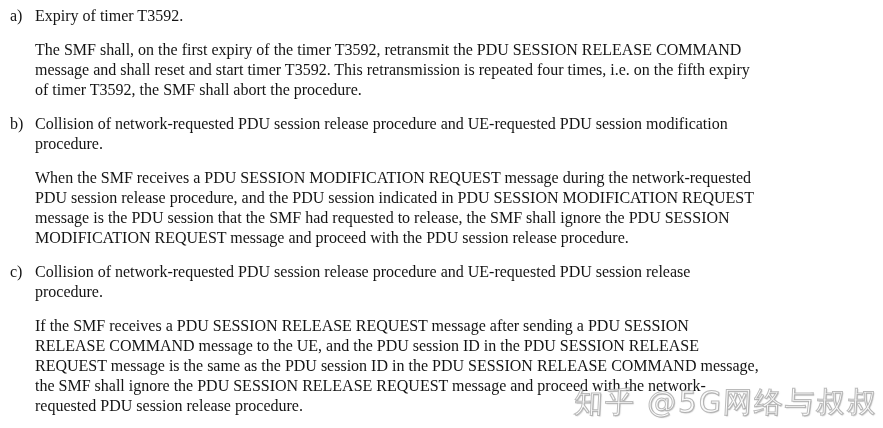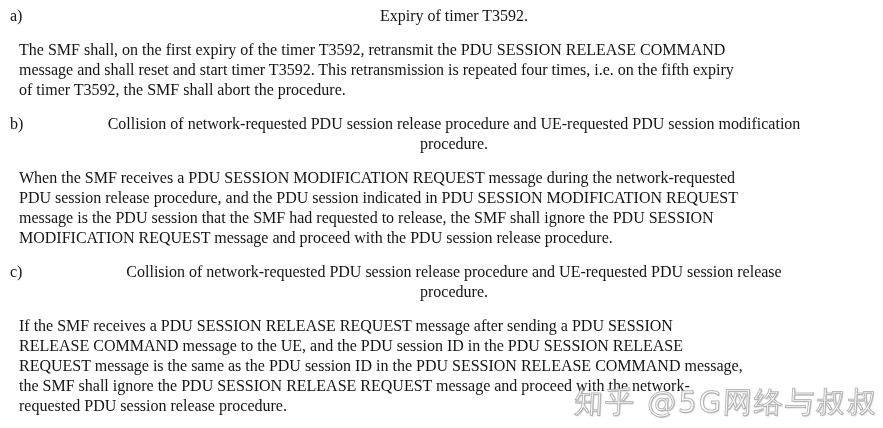--- a/index.html
+++ b/index.html
@@ -25,24 +25,23 @@
     align-items: flex-start;
     margin-bottom: 14px;
   }
   .item-label {
     flex: 0 0 25px;
     width: 25px;
   }
   .item-heading {
     flex: 1;
     white-space: pre-line;
-    text-align: center;
   }
   .item-body {
-    margin-left: 9px;
+    margin-left: 25px;
     margin-bottom: 14px;
     white-space: pre-line;
   }
   .watermark {
     position: absolute;
     right: 5px;
     bottom: 10px;
     font-family: "DejaVu Sans", sans-serif;
     font-size: 29px;
     line-height: 32px;

